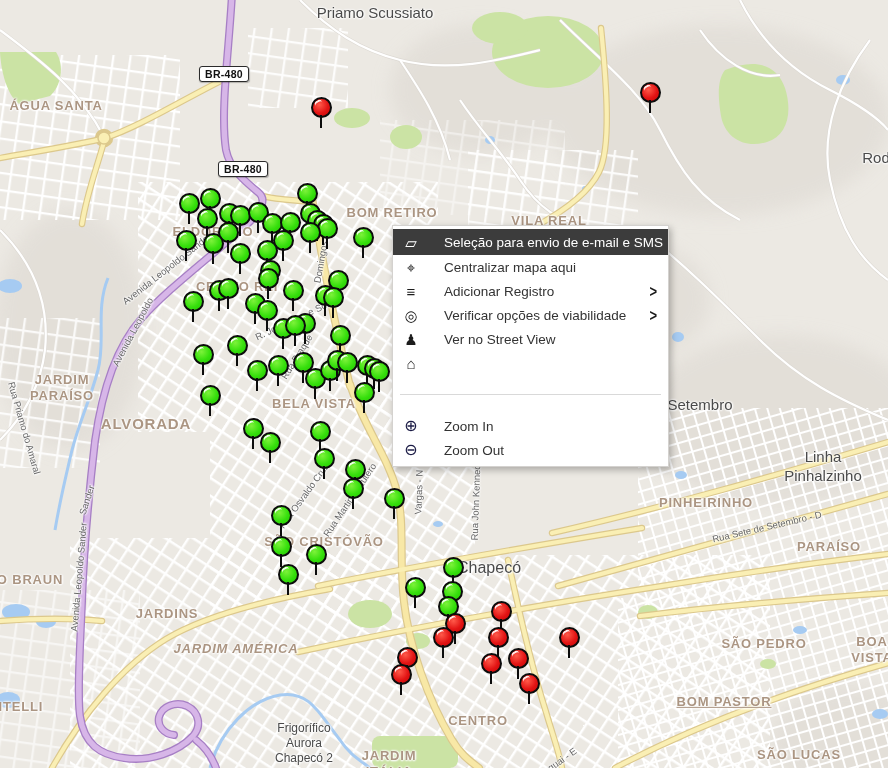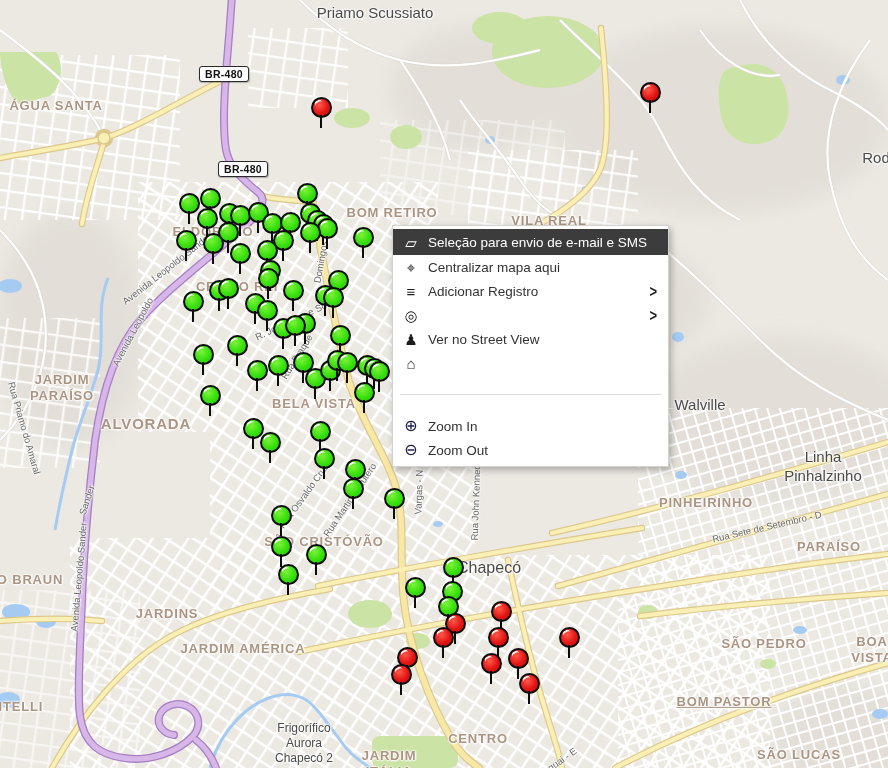--- a/index.html
+++ b/index.html
@@ -30,21 +30,21 @@
 
   
   #context-menu{position:absolute;left:392px;top:225px;width:277px;z-index:10;background:#fff;
        border:1px solid #d4d2cf;box-shadow:2px 3px 7px rgba(0,0,0,.28);padding:3px 0 4px 0;box-sizing:border-box;}
   .menu-item{position:relative;display:flex;align-items:center;height:24px;padding-left:9px;cursor:pointer;
        color:#333;font-size:13.5px;}
   .menu-item.highlighted{height:26px;background:var(--menu-hl-bg,#3c3c3c);color:var(--menu-hl-text,#fff);}
   .mi-icon{width:18px;flex:0 0 18px;text-align:center;font-size:15px;color:#1c1c1c;line-height:1;}
   .menu-item.highlighted .mi-icon{color:#fff;}
   .mi-icon.zoom-in,.mi-icon.zoom-out{color:#1b1b45;font-size:16px;}
-  .mi-label{margin-left:8px;white-space:nowrap;}
+  .mi-label{margin-left:24px;white-space:nowrap;}
   .mi-arrow{position:absolute;right:11px;font-weight:800;font-size:13px;color:#1a1a1a;transform:scaleY(1.25);}
   .menu-spacer{height:19px;}
   .menu-sep{border-top:1px solid #d9d9d9;margin:0 7px;}
 </style>
 </head>
 <body>
 
 <div id="stage" style="--pin-green: #35df0c; --pin-red: #e21414; --menu-hl-bg: #3c3c3c; --menu-hl-text: #ffffff; --district-label: #ab9582;">
 
   <svg id="map-svg" width="888" height="768" viewBox="0 0 888 768">
@@ -201,33 +201,33 @@
       <div class="map-label district" style="left: 213px; top: 232px; transform: translate(-50%, -50%);">ELDORADO</div>
       <div class="map-label district" style="left: 237px; top: 287px; transform: translate(-50%, -50%);">CRISTO REI</div>
       <div class="map-label district" style="left: 62px; top: 388px; transform: translate(-50%, -50%);">JARDIM
 PARAÍSO</div>
       <div class="map-label district" style="left: 146px; top: 424px; font-size: 15px; transform: translate(-50%, -50%);">ALVORADA</div>
       <div class="map-label district" style="left: 314px; top: 404px; transform: translate(-50%, -50%);">BELA VISTA</div>
       <div class="map-label district" style="left: 324px; top: 542px; transform: translate(-50%, -50%);">SÃO CRISTÓVÃO</div>
       <div class="map-label district" style="left: 706px; top: 503px; transform: translate(-50%, -50%);">PINHEIRINHO</div>
       <div class="map-label district" style="left: 829px; top: 547px; transform: translate(-50%, -50%);">PARAÍSO</div>
       <div class="map-label district" style="left: 167px; top: 614px; transform: translate(-50%, -50%);">JARDINS</div>
-      <div class="map-label district" style="left: 243px; top: 649px; transform: translate(-50%, -50%);">JARDIM AMÉRICA</div>
+      <div class="map-label district" style="left: 236px; top: 649px; transform: translate(-50%, -50%); font-style: italic;">JARDIM AMÉRICA</div>
       <div class="map-label district" style="left: 764px; top: 644px; transform: translate(-50%, -50%);">SÃO PEDRO</div>
       <div class="map-label district" style="left: 872px; top: 650px; transform: translate(-50%, -50%);">BOA VISTA</div>
       <div class="map-label district" style="left: 724px; top: 702px; transform: translate(-50%, -50%); text-decoration: underline;">BOM PASTOR</div>
       <div class="map-label district" style="left: 799px; top: 755px; transform: translate(-50%, -50%);">SÃO LUCAS</div>
-      <div class="map-label district" style="left: 478px; top: 739px; transform: translate(-50%, -50%);">CENTRO</div>
+      <div class="map-label district" style="left: 478px; top: 721px; transform: translate(-50%, -50%);">CENTRO</div>
       <div class="map-label district" style="left: 389px; top: 764px; transform: translate(-50%, -50%);">JARDIM
 ITÁLIA</div>
       <div class="map-label district" style="left: 30px; top: 580px; transform: translate(-50%, -50%);">O BRAUN</div>
       <div class="map-label district" style="left: 18px; top: 707px; transform: translate(-50%, -50%);">NTELLI</div>
       <div class="map-label place" style="left: 375px; top: 13px; transform: translate(-50%, -50%);">Priamo Scussiato</div>
       <div class="map-label place" style="left: 886px; top: 158px; transform: translate(-50%, -50%);">Rodeio</div>
-      <div class="map-label place" style="left: 700px; top: 405px; transform: translate(-50%, -50%);">Walville</div>
+      <div class="map-label place" style="left: 700px; top: 405px; transform: translate(-50%, -50%);">Setembro</div>
       <div class="map-label place" style="left: 823px; top: 467px; transform: translate(-50%, -50%);">Linha Pinhalzinho</div>
       <div class="map-label place" style="left: 489px; top: 568px; font-size: 16px; transform: translate(-50%, -50%);">Chapecó</div>
       <div class="map-label place" style="left: 304px; top: 743px; font-size: 12px; transform: translate(-50%, -50%);">Frigorífico
 Aurora
 Chapecó 2</div>
       <div class="map-label street" style="left: 167px; top: 269px; transform: translate(-50%, -50%) rotate(-38deg);">Avenida Leopoldo Sander</div>
       <div class="map-label street" style="left: 133px; top: 332px; transform: translate(-50%, -50%) rotate(-62deg);">Avenida Leopoldo</div>
       <div class="map-label street" style="left: 87px; top: 500px; transform: translate(-50%, -50%) rotate(-72deg);">Sander</div>
       <div class="map-label street" style="left: 79px; top: 577px; transform: translate(-50%, -50%) rotate(-85deg);">Avenida Leopoldo Sander</div>
       <div class="map-label street" style="left: 24px; top: 428px; transform: translate(-50%, -50%) rotate(74deg);">Rua Priamo do Amaral</div>
@@ -331,20 +331,21 @@
           <span class="mi-icon center-map">⌖</span>
           <span class="mi-label">Centralizar mapa aqui</span>
         </div>
         <div class="menu-item">
           <span class="mi-icon add-record">≡</span>
           <span class="mi-label">Adicionar Registro</span>
           <span class="mi-arrow">&gt;</span>
         </div>
         <div class="menu-item">
           <span class="mi-icon viability">◎</span>
+          <span class="mi-label">Verificar opções de viabilidade</span>
           <span class="mi-arrow">&gt;</span>
         </div>
         <div class="menu-item">
           <span class="mi-icon street-view">♟</span>
           <span class="mi-label">Ver no Street View</span>
         </div>
         <div class="menu-item">
           <span class="mi-icon house-check">⌂</span>
         </div>
       </div>

